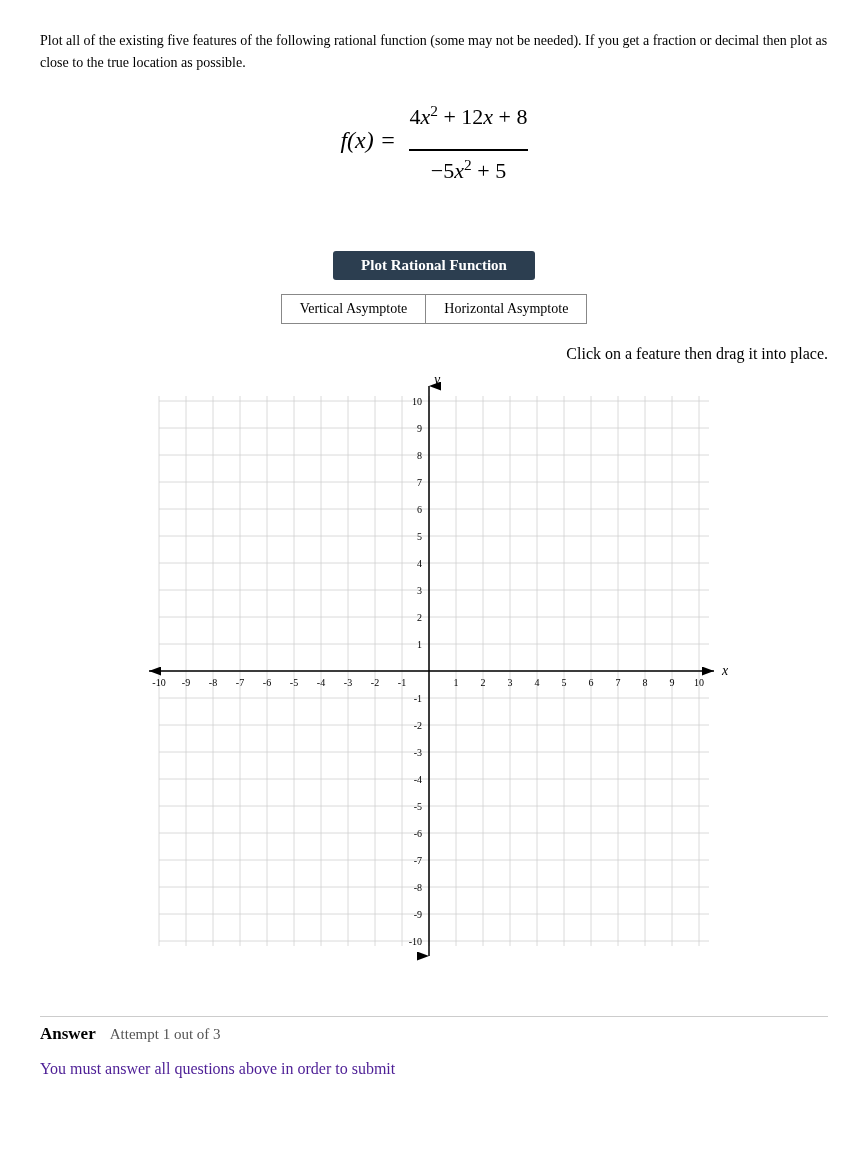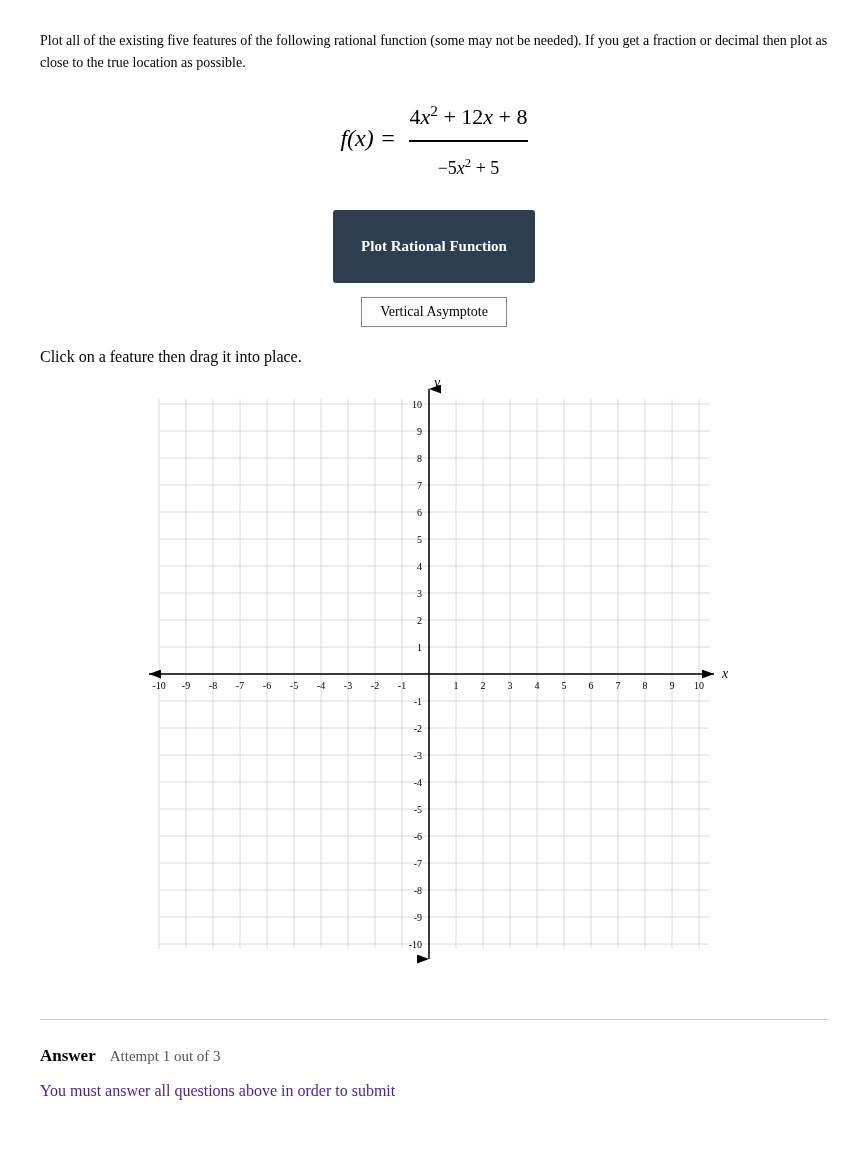--- a/index.html
+++ b/index.html
@@ -31,43 +31,44 @@
     }
     .fraction {
       display: inline-block;
       vertical-align: middle;
       text-align: center;
       margin-left: 8px;
     }
     .fraction .numerator {
       display: block;
       border-bottom: 2px solid #000;
-      padding-bottom: 7px;
+      padding-bottom: 16px;
       font-size: 22px;
     }
     .fraction .denominator {
       display: block;
-      padding-top: 12px;
-      font-size: 18px;
+      padding-top: 2px;
+      font-size: 22px;
     }
 
     .plot-button-container {
       text-align: center;
       margin-bottom: 14px;
     }
     .plot-button {
       background: #2c3e50;
       color: #fff;
       border: none;
-      padding: 28px 28px;
+      padding: 6px 28px;
       font-size: 15px;
       font-family: Georgia, serif;
       font-weight: bold;
       cursor: pointer;
       border-radius: 3px;
+      margin-top: 36px;
     }
 
     .feature-tabs {
       display: flex;
       flex-direction: column;
       align-items: center;
       gap: 6px;
       margin-bottom: 18px;
     }
     .tab-row {
@@ -81,41 +82,41 @@
       font-size: 14px;
       font-family: Georgia, serif;
       cursor: pointer;
       color: #000;
     }
     .tab-btn:not(:last-child) {
       border-right: none;
     }
 
     .drag-instruction {
-      text-align: left;
+      text-align: right;
       font-size: 16px;
       margin-bottom: 10px;
     }
 
     
     .graph-container {
       display: flex;
       justify-content: center;
       margin: 0 auto;
       position: relative;
     }
 
     svg.graph-svg {
       display: block;
     }
 
     
     .answer-section {
       margin-top: 40px;
-      padding-top: 23px;
+      padding-top: 4px;
       border-top: 1px solid #ccc;
     }
     .answer-label {
       font-weight: bold;
       font-size: 17px;
     }
     .answer-attempt {
       font-size: 15px;
       color: #555;
       margin-left: 10px;
@@ -144,20 +145,21 @@
   </span>
 </div>
 
 <div class="plot-button-container">
   <button class="plot-button">Plot Rational Function</button>
 </div>
 
 <div class="feature-tabs">
   <div class="tab-row">
     <button class="tab-btn">Vertical Asymptote</button>
+    <button class="tab-btn">Horizontal Asymptote</button>
   </div>
 </div>
 
 <p class="drag-instruction">Click on a feature then drag it into place.</p>
 
 <div class="graph-container">
 
   <svg class="graph-svg" width="620" height="600" viewBox="0 0 620 600" xmlns="http://www.w3.org/2000/svg">
 
     <defs>

